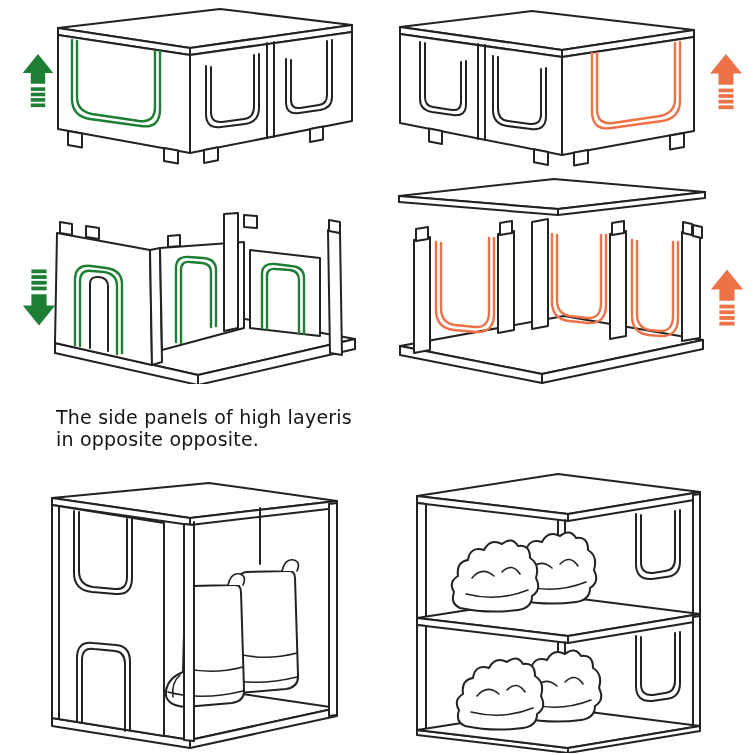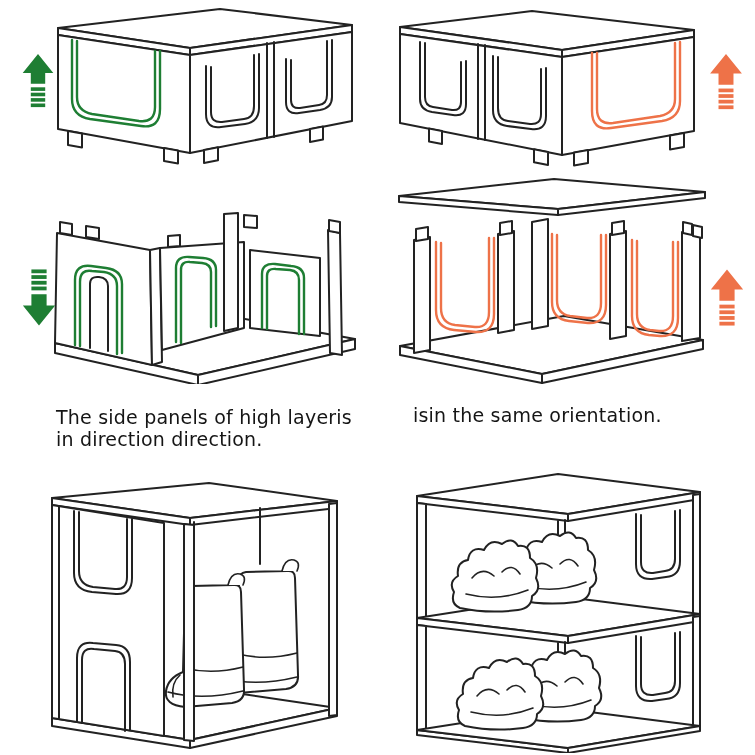--- a/index.html
+++ b/index.html
@@ -212,19 +212,18 @@
       </svg>
   </div>
   <div class="arrow" style="left: 708px; top: 267px; width: 38px; height: 62px; color: rgb(238, 114, 72);">
     <svg viewBox="0 0 40 62">
         <use href="#arrow-up"></use>
       </svg>
   </div>
 
   <div class="caption" style="left:56px;top:406px">
     <div>The side panels of high layeris</div>
-    <div>in direction direction.</div>
+    <div>in opposite opposite.</div>
   </div>
   <div class="caption" style="left:413px;top:404px">
-    <div>isin the same orientation.</div>
   </div>
 
 </div>
 
 </body></html>

